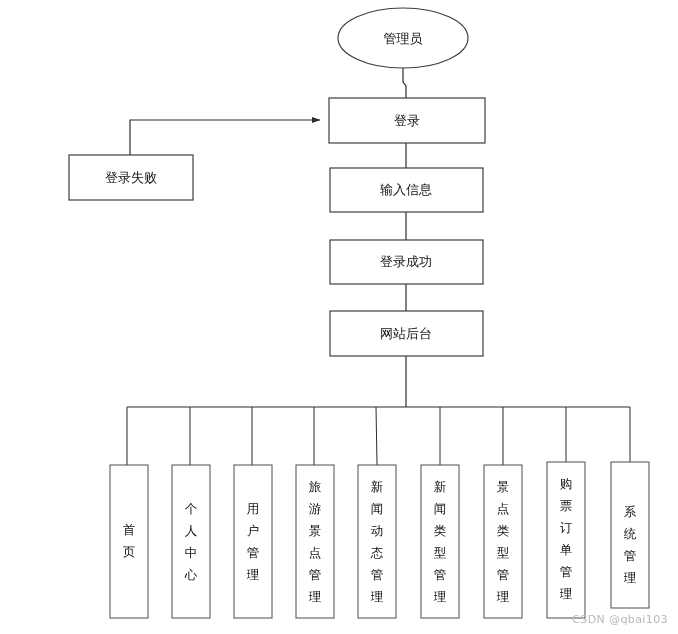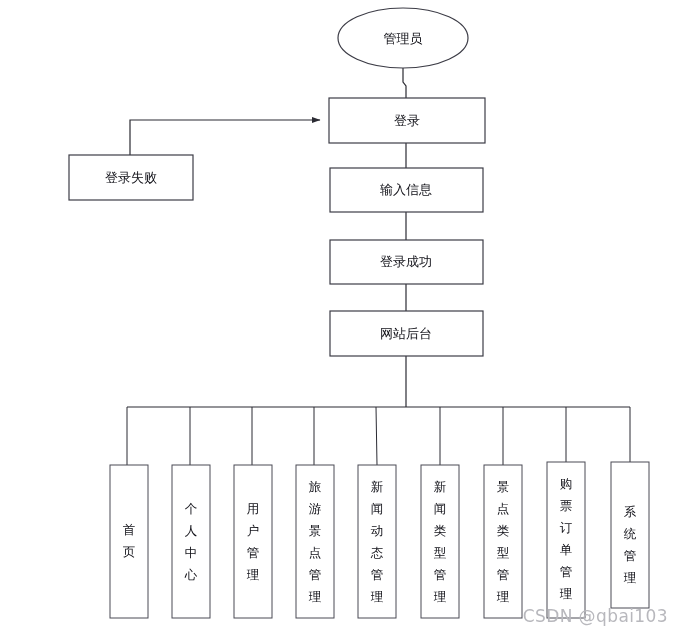--- a/index.html
+++ b/index.html
@@ -53,21 +53,21 @@
     font-family: "DejaVu Sans", "Liberation Sans", sans-serif;
     font-size: 12.5px;
     text-anchor: middle;
     dominant-baseline: middle;
   }
   .watermark {
     position: absolute;
     right: 10px;
     bottom: 8px;
     font-family: "DejaVu Sans", "Liberation Sans", sans-serif;
-    font-size: 17px;
+    font-size: 11px;
     color: #b8b8bd;
     letter-spacing: 0.4px;
     user-select: none;
     white-space: nowrap;
   }
 </style>
 </head>
 <body>
 
 <div id="diagram-root">

